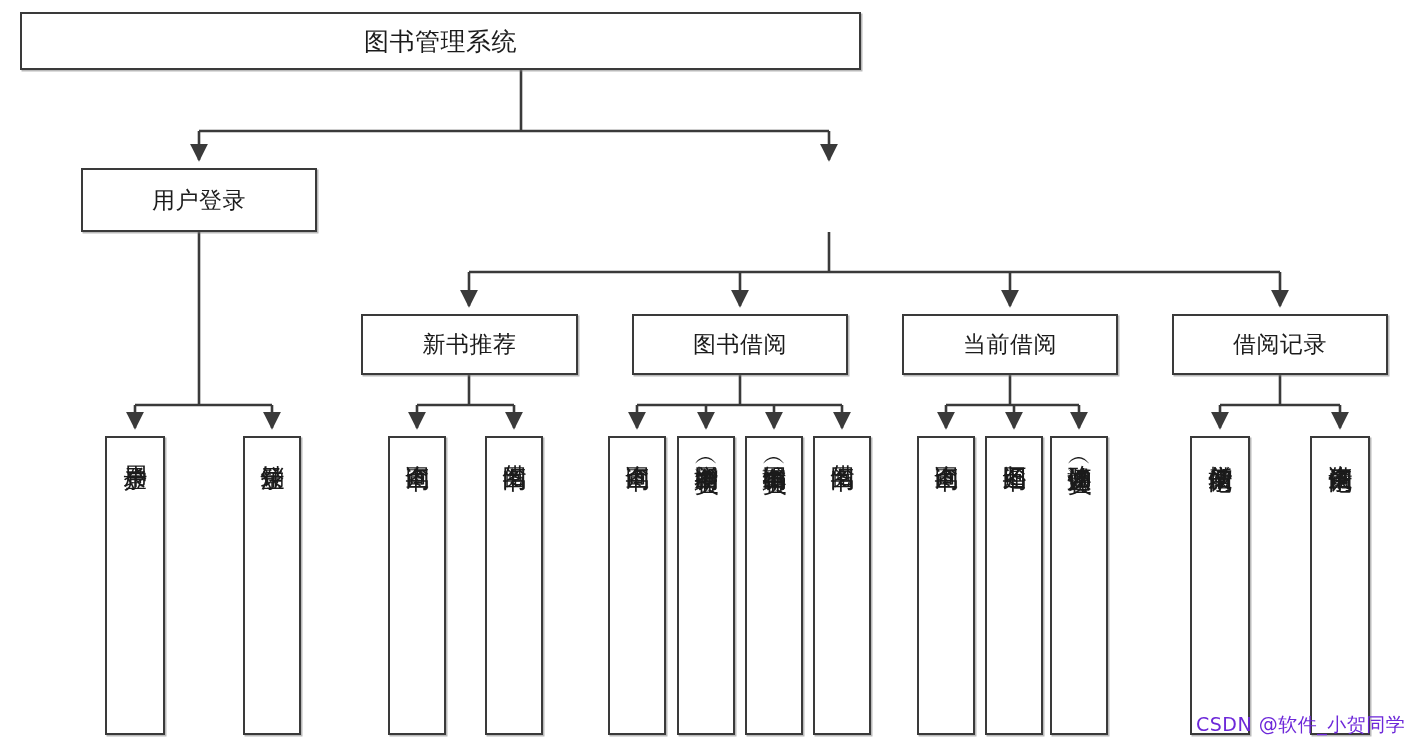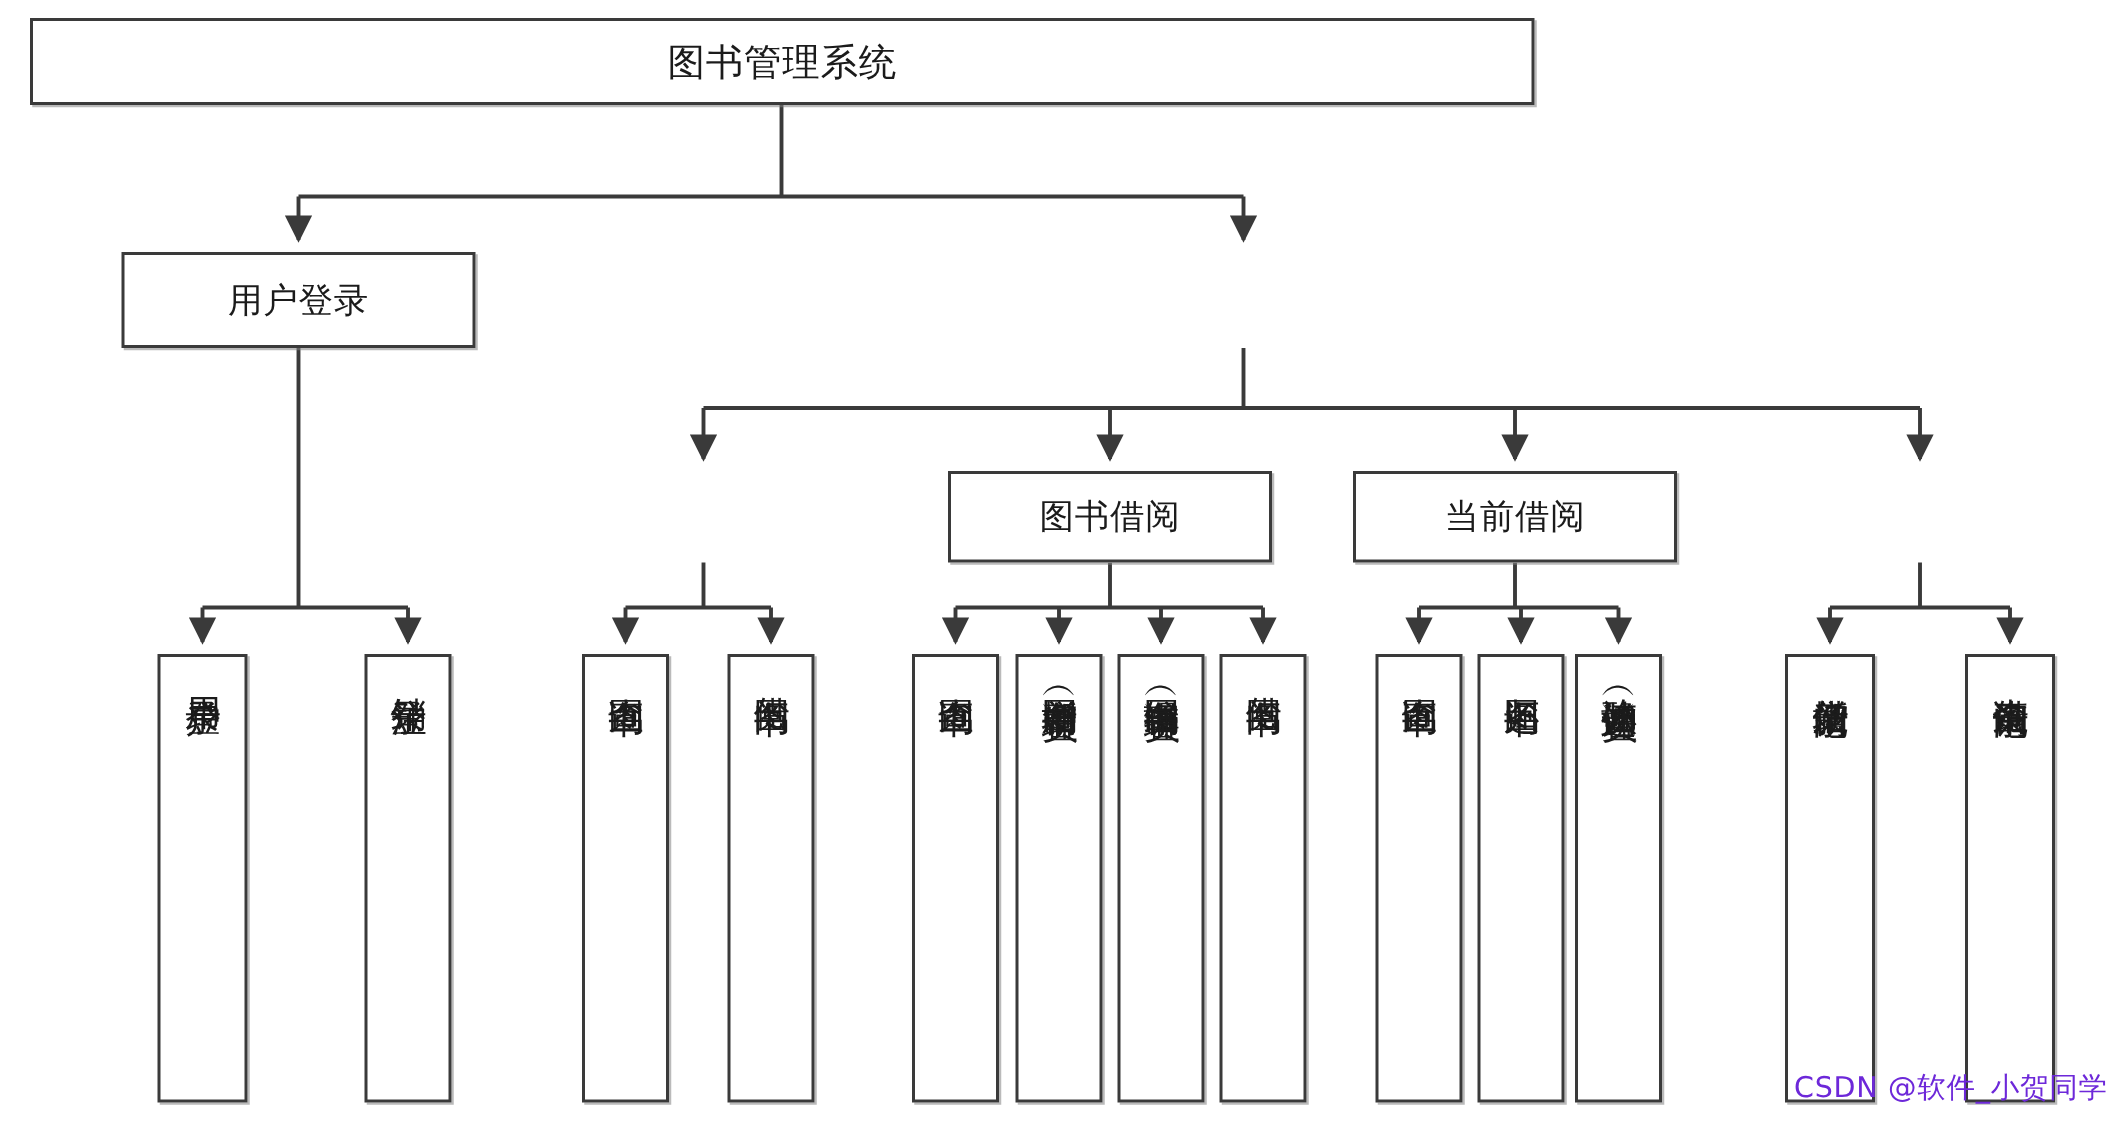--- a/index.html
+++ b/index.html
@@ -113,33 +113,39 @@
       <path d="M 1014 405 L 1014 428" marker-end="url(#arrow)"></path>
       <path d="M 1079 405 L 1079 428" marker-end="url(#arrow)"></path>
 
       <path d="M 1280 375 L 1280 405"></path>
       <path d="M 1220 405 L 1340 405"></path>
       <path d="M 1220 405 L 1220 428" marker-end="url(#arrow)"></path>
       <path d="M 1340 405 L 1340 428" marker-end="url(#arrow)"></path>
     </g>
   </svg>
 
-  <div class="node-box lvl-root" style="left:20px; top:12px; width:1003px; height:58px;align-items:center;">
+  <div class="node-box lvl-root" style="left:20px; top:12px; width:841px; height:58px;align-items:center;">
     <span class="node-label">图书管理系统</span>
   </div>
 
   <div class="node-box lvl-2" style="left:81px; top:168px; width:236px; height:64px;">
     <span class="node-label">用户登录</span>
   </div>
 
+  <div class="node-box lvl-3" style="left:361px; top:314px; width:217px; height:61px;">
+    <span class="node-label">新书推荐</span>
+  </div>
   <div class="node-box lvl-3" style="left:632px; top:314px; width:216px; height:61px;">
     <span class="node-label">图书借阅</span>
   </div>
   <div class="node-box lvl-3" style="left:902px; top:314px; width:216px; height:61px;">
     <span class="node-label">当前借阅</span>
+  </div>
+  <div class="node-box lvl-3" style="left:1172px; top:314px; width:216px; height:61px;">
+    <span class="node-label">借阅记录</span>
   </div>
 
   <div class="node-box leaf" style="left:105px; top:436px; width:60px; height:299px;">
     <span class="node-label">用户登录</span>
   </div>
   <div class="node-box leaf" style="left:243px; top:436px; width:58px; height:299px;">
     <span class="node-label">注销登录</span>
   </div>
 
   <div class="node-box leaf" style="left:388px; top:436px; width:58px; height:299px;">

